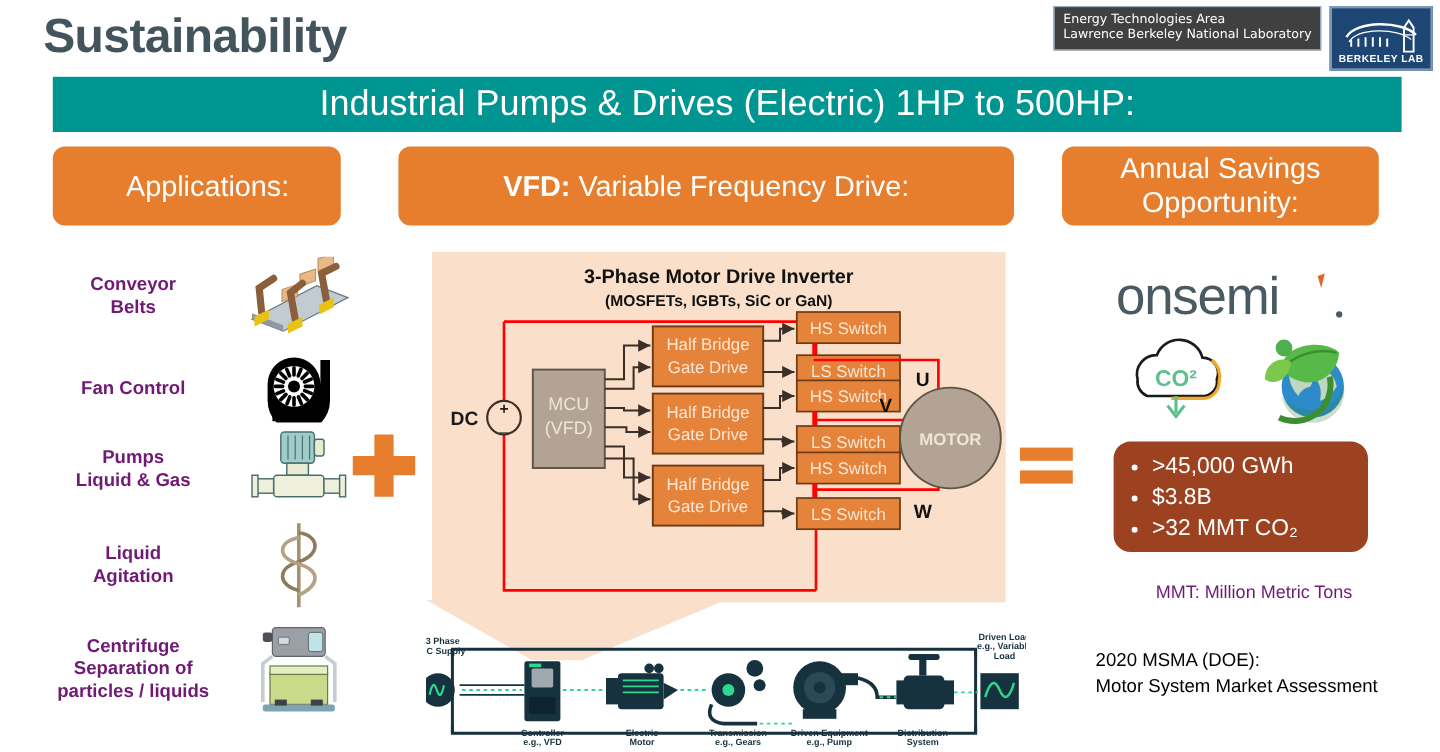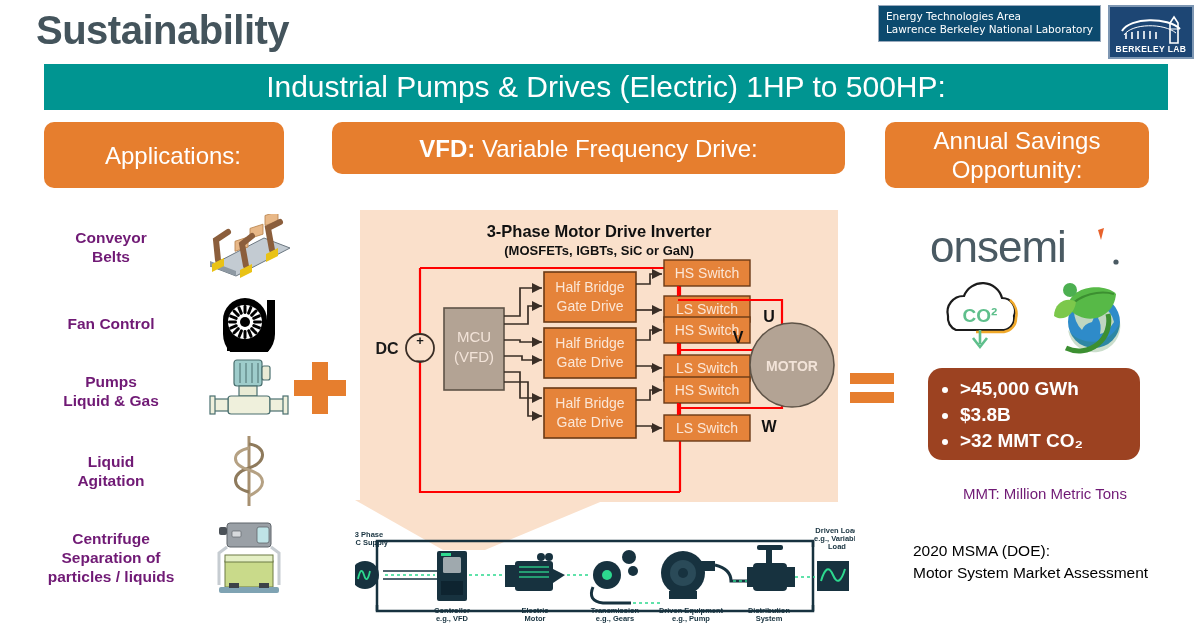--- a/index.html
+++ b/index.html
@@ -10,21 +10,21 @@
   }
   .slide{position:relative;width:1200px;height:627px;}
 
   
   .page-title{
     position:absolute;left:36px;top:8px;
     font-size:40px;font-weight:bold;color:#44545c;letter-spacing:-0.5px;
   }
   .lbnl-wrap{position:absolute;right:6px;top:5px;display:flex;align-items:flex-start;gap:7px;}
   .lbnl-text{
-    background:#0c4a6e;color:#ffffff;padding:4px 7px 5px 7px;
+    background:#404040;color:#ffffff;padding:4px 7px 5px 7px;
     font-size:10.5px;line-height:13px;font-family:"DejaVu Sans",sans-serif;
     border:1px solid #9aaabd;white-space:pre-line;
   }
   .lbnl-mark{
     width:82px;height:50px;background:#1d4674;border:2px solid #7e97b3;
     position:relative;display:flex;align-items:flex-end;justify-content:center;
   }
   .lbnl-mark .lbl{font-size:8.5px;font-weight:bold;color:#ffffff;letter-spacing:.4px;margin-bottom:3px;}
   .lbnl-mark svg{position:absolute;left:0;top:2px;}
 
@@ -35,21 +35,21 @@
   }
   .banner span{color:#ffffff;font-size:30px;font-weight:400;letter-spacing:0px;}
 
   
   .pill{
     position:absolute;background:#E67E2E;border-radius:10px;
     display:flex;align-items:center;justify-content:center;text-align:center;
     color:#ffffff;font-size:24px;line-height:29px;padding:0 10px;box-sizing:border-box;
   }
   .pill.apps{left:44px;top:122px;width:240px;height:66px;padding-left:28px;}
-  .pill.vfd{left:332px;top:122px;width:513px;height:52px;}
+  .pill.vfd{left:332px;top:122px;width:513px;height:66px;}
   .pill.sav{left:885px;top:122px;width:264px;height:66px;}
   .pill b{font-weight:bold;}
 
   
   .app-row{position:absolute;left:22px;width:280px;display:flex;align-items:center;}
   .app-label{
     width:178px;text-align:center;font-size:15.5px;font-weight:bold;color:#701a75;
     line-height:19px;
   }
   .app-icon{width:96px;height:70px;display:flex;align-items:center;justify-content:center;}
@@ -82,21 +82,21 @@
   
   .strip{position:absolute;left:355px;top:525px;width:500px;height:102px;}
 
   
   .onsemi{
     position:absolute;left:930px;top:222px;width:200px;height:52px;
   }
   .eco-icons{position:absolute;left:918px;top:272px;width:230px;height:82px;}
   .savings-box{
     position:absolute;left:928px;top:368px;width:212px;height:92px;
-    background:#9C4221;border-radius:14px;box-sizing:border-box;padding:8px 0 0 16px;font-weight:bold;
+    background:#9C4221;border-radius:14px;box-sizing:border-box;padding:8px 0 0 16px;
   }
   .savings-box ul{margin:0;padding:0 0 0 16px;list-style:disc;}
   .savings-box li{color:#ffffff;font-size:19px;line-height:26px;}
   .mmt-note{
     position:absolute;left:930px;top:485px;width:230px;text-align:center;
     font-size:15px;color:#701a75;
   }
   .source-note{
     position:absolute;left:913px;top:540px;width:290px;
     font-size:15.5px;line-height:22px;color:#000000;

